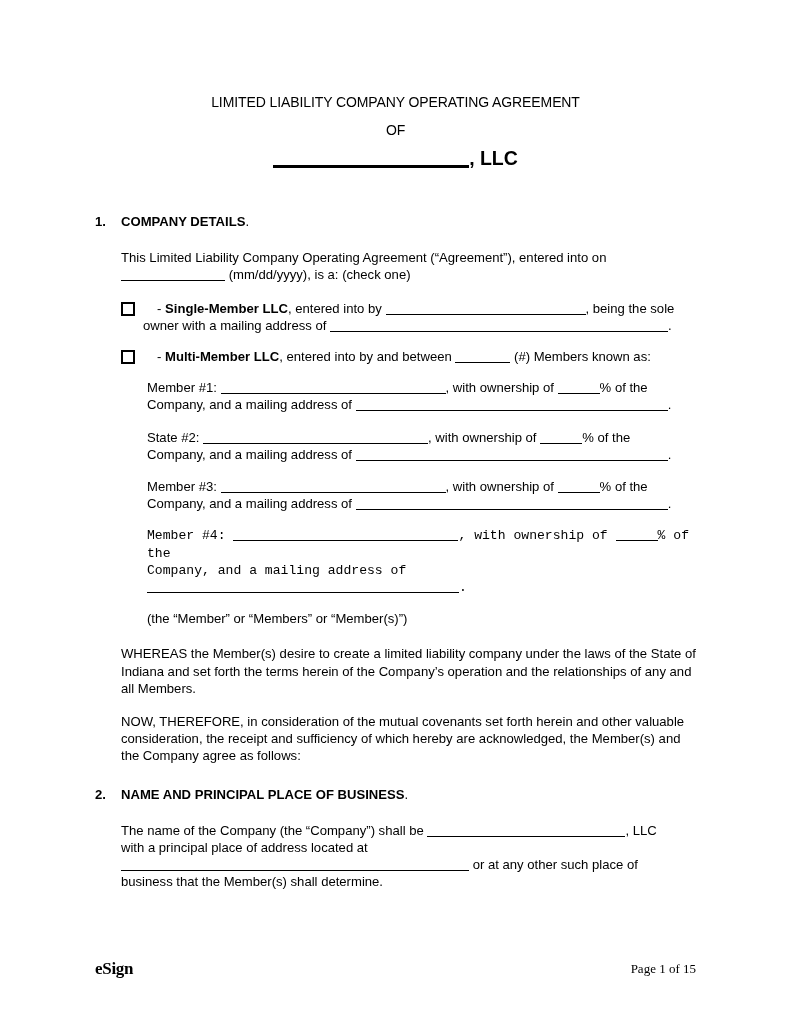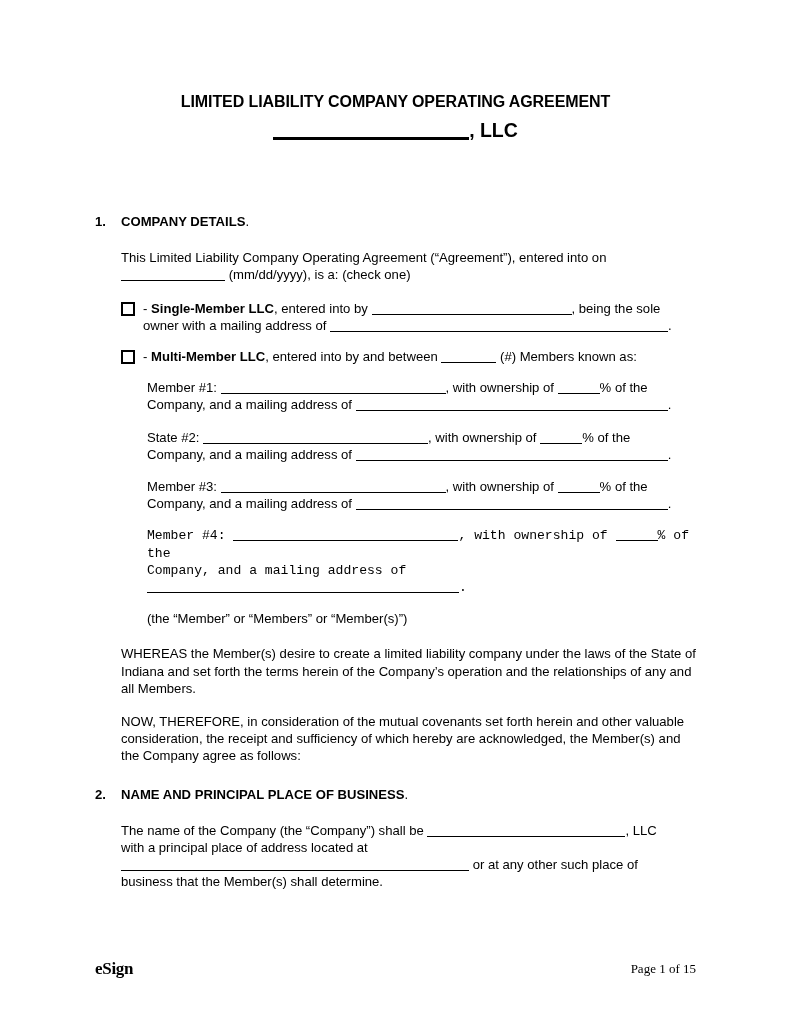--- a/index.html
+++ b/index.html
@@ -21,22 +21,22 @@
 
   
   .title-block {
     position: absolute;
     left: 95px;
     top: 88px;
     width: 601px;
     text-align: center;
   }
   .title-line {
-    font-size: 16px;
-    font-weight: bold;
+    font-size: 14px;
+    font-weight: normal;
     line-height: 28px;
     letter-spacing: -0.1px;
   }
   .title-company {
     font-size: 19.5px;
     font-weight: bold;
     line-height: 28px;
     white-space: nowrap;
   }
   .title-blank {
@@ -98,21 +98,21 @@
   .bl-pob    { width: 348px; }
 
   
   .check-row {
     padding-left: 26px;
     position: relative;
     margin-bottom: 14px;
   }
   .check-row .cb-line {
     position: relative;
-    padding-left: 22px;
+    padding-left: 36px;
   }
   .checkbox {
     position: absolute;
     left: 0;
     top: 2px;
     width: 10px;
     height: 10px;
     border: 2px solid #000;
     background: #fff;
     box-sizing: content-box;
@@ -151,20 +151,21 @@
     font-size: 13px;
   }
 </style>
 </head>
 <body>
 
 <div class="page">
 
   <div class="title-block">
     <div class="title-line">LIMITED LIABILITY COMPANY OPERATING AGREEMENT</div>
+    <div class="title-line">OF</div>
     <div class="title-company"><span class="title-blank"></span><span>, LLC</span></div>
   </div>
 
   <div class="body">
 
     <div class="section-head">
       <span class="section-num">1.</span><span>COMPANY DETAILS</span><span class="period">.</span>
     </div>
 
     <div class="para">

